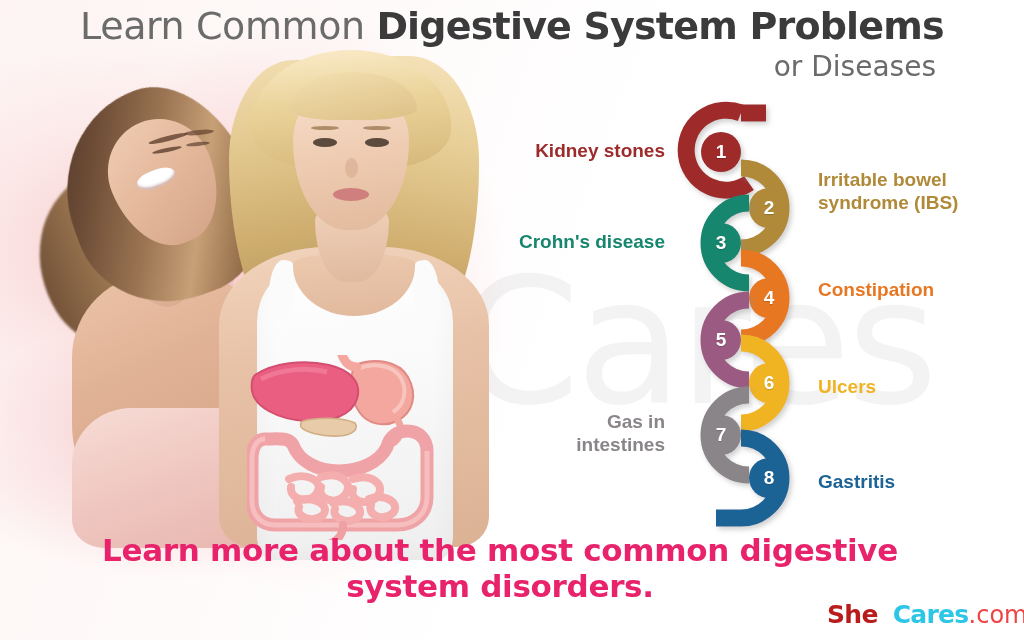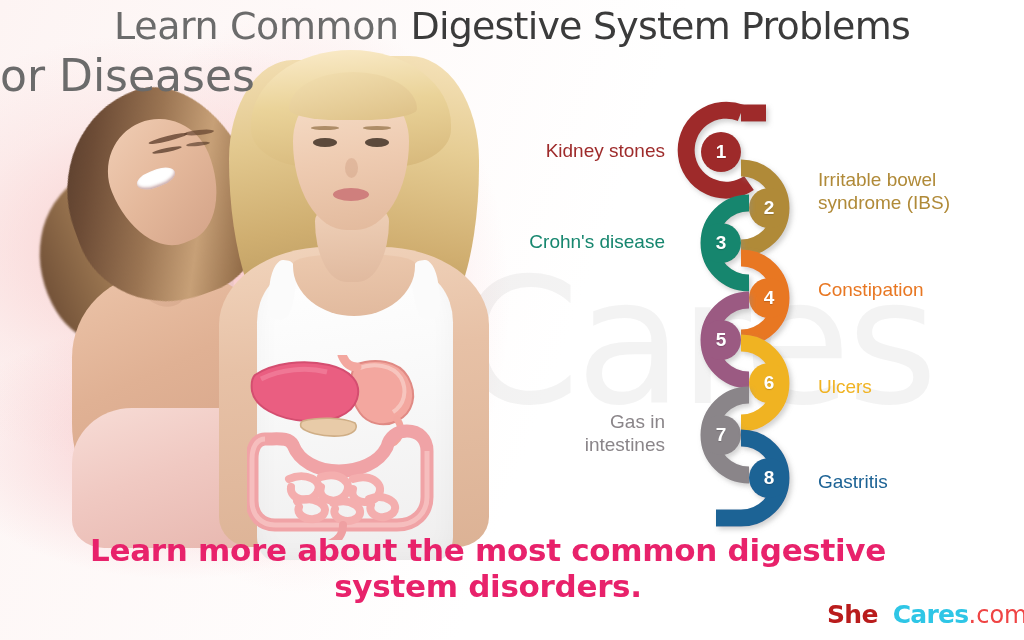--- a/index.html
+++ b/index.html
@@ -161,51 +161,51 @@
   .organs{position:absolute;left:247px;top:355px;width:215px;height:185px;}
 
   
   .title{
     position:absolute;left:0;top:4px;width:1024px;text-align:center;
     font-size:38px;line-height:44px;color:#4a4a4a;
     font-family:"DejaVu Sans", sans-serif;
     letter-spacing:-.4px;
   }
   .title .light{font-weight:400;color:#6b6b6b;}
-  .title .bold{font-weight:400;color:#3b3b3b;letter-spacing:-.8px;}
+  .title .bold{font-weight:700;color:#3b3b3b;letter-spacing:-.8px;}
   .title-l2{
-    position:absolute;left:0;top:50px;width:936px;text-align:left;
-    font-size:44px;color:#6b6b6b;font-weight:400;
+    position:absolute;left:0;top:50px;width:936px;text-align:right;
+    font-size:28px;color:#6b6b6b;font-weight:400;
     font-family:"DejaVu Sans", sans-serif;
   }
 
   
   .chain{position:absolute;left:0;top:0;width:1024px;height:640px;pointer-events:none;}
   .chain svg{position:absolute;left:0;top:0;}
 
   .num{
     position:absolute;
     font-size:19px;font-weight:700;color:#ffffff;
     font-family:"Liberation Sans", sans-serif;
     text-align:center;width:40px;
     line-height:40px;
     text-shadow:0 1px 1px rgba(0,0,0,.18);
   }
 
   .lbl{
     position:absolute;
-    font-size:19px;font-weight:400;line-height:23px;
+    font-size:19px;font-weight:700;line-height:23px;
     font-family:"Liberation Sans", sans-serif;
   }
   .lbl.right{text-align:left;}
   .lbl.left{text-align:right;}
 
   
   .caption{
-    position:absolute;left:58px;top:532px;width:860px;
+    position:absolute;left:70px;top:532px;width:860px;
     text-align:center;
     font-size:31px;line-height:36px;font-weight:700;
     color:#e8226b;
     font-family:"DejaVu Sans", sans-serif;
     letter-spacing:-.3px;
   }
 
   
   .logo{
     position:absolute;left:827px;top:600px;

